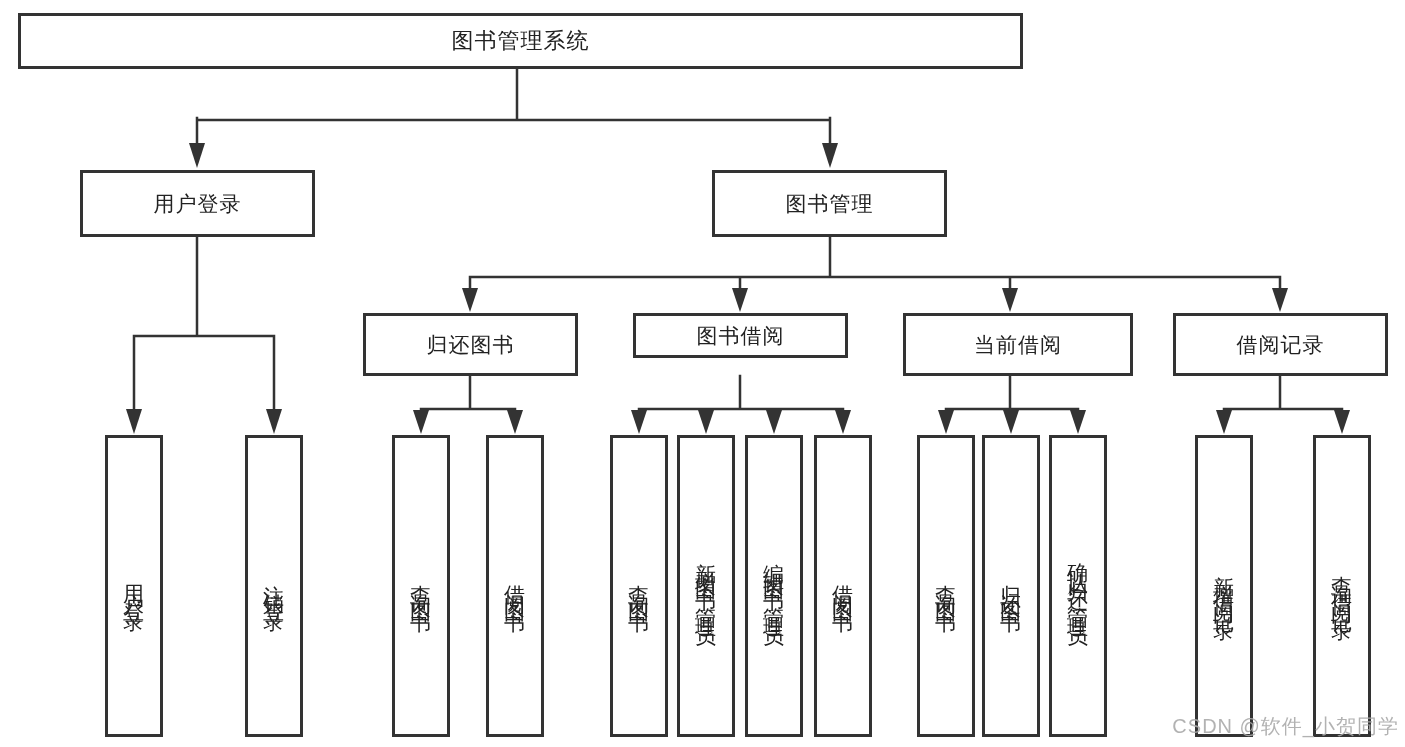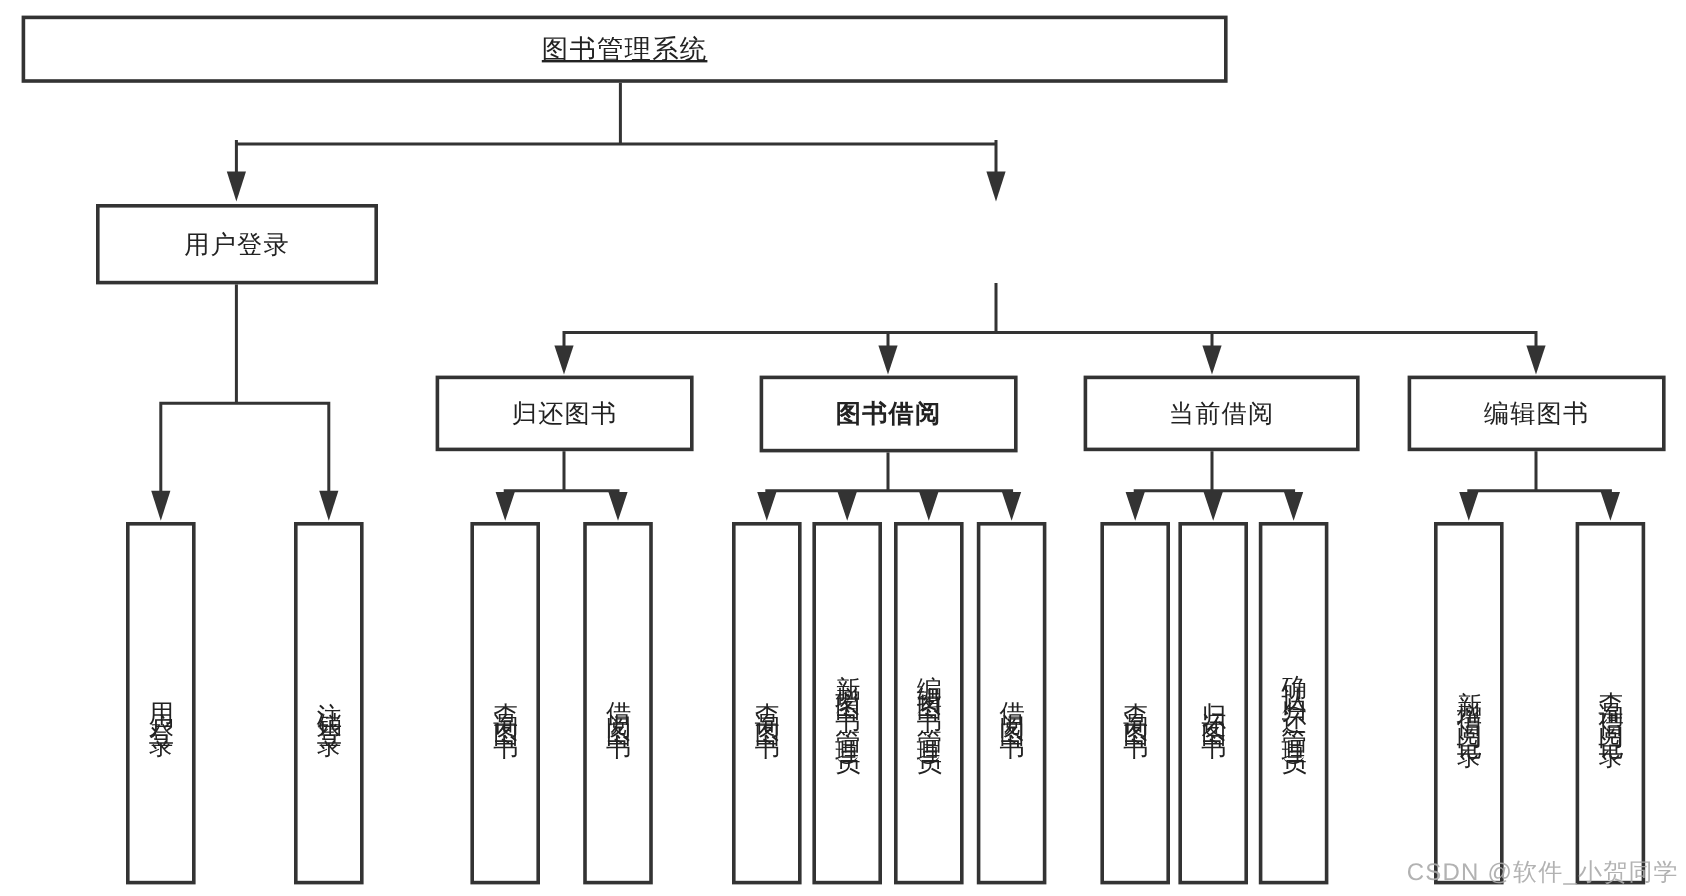--- a/index.html
+++ b/index.html
@@ -20,36 +20,36 @@
     align-items:center;
     justify-content:center;
     z-index:2;
   }
   .hlabel{
     font-size:21px;
     color:#222222;
     letter-spacing:1px;
     white-space:nowrap;
   }
-  #n-root .hlabel{font-size:22px;text-decoration:underline;}
+  #n-root .hlabel{font-size:22px;}
   .leaf{top:435px;width:58px;height:302px;}
   .vlabel{
     writing-mode:vertical-rl;
     text-orientation:mixed;
     font-size:21px;
     letter-spacing:9px;
     color:#222222;
     line-height:1;
   }
   
   #n-root{left:18px;top:13px;width:1005px;height:56px;}
   #n-user{left:80px;top:170px;width:235px;height:67px;}
   #n-book{left:712px;top:170px;width:235px;height:67px;}
   #n-new{left:363px;top:313px;width:215px;height:63px;}
-  #n-bor{left:633px;top:313px;width:215px;height:64px;font-weight:bold;}
+  #n-bor{left:633px;top:313px;width:215px;height:45px;}
   #n-cur{left:903px;top:313px;width:230px;height:63px;}
   #n-rec{left:1173px;top:313px;width:215px;height:63px;}
   
   #lf-user-login{left:105px;}
   #lf-logout{left:245px;}
   #lf-new-query{left:392px;}
   #lf-new-borrow{left:486px;}
   #lf-bor-query{left:610px;}
   #lf-bor-add{left:677px;}
   #lf-bor-edit{left:745px;}
@@ -114,32 +114,35 @@
     </g>
   </svg>
 
   <div class="box" id="n-root">
     <span class="hlabel">图书管理系统</span>
   </div>
 
   <div class="box" id="n-user">
     <span class="hlabel">用户登录</span>
   </div>
+  <div class="box" id="n-book">
+    <span class="hlabel">图书管理</span>
+  </div>
 
   <div class="box" id="n-new">
     <span class="hlabel">归还图书</span>
   </div>
   <div class="box" id="n-bor">
     <span class="hlabel">图书借阅</span>
   </div>
   <div class="box" id="n-cur">
     <span class="hlabel">当前借阅</span>
   </div>
   <div class="box" id="n-rec">
-    <span class="hlabel">编辑图书</span>
+    <span class="hlabel">借阅记录</span>
   </div>
 
   <div class="box leaf" id="lf-user-login">
     <span class="vlabel">用户登录</span>
   </div>
   <div class="box leaf" id="lf-logout">
     <span class="vlabel">注销登录</span>
   </div>
 
   <div class="box leaf" id="lf-new-query">

